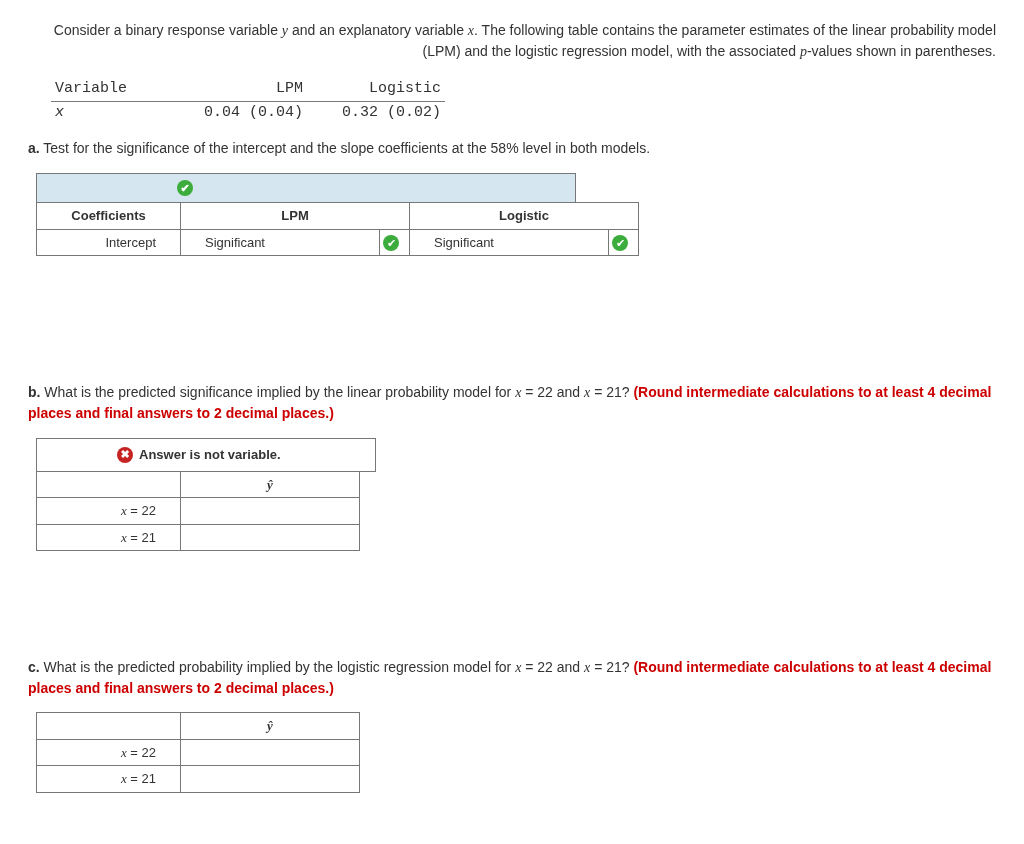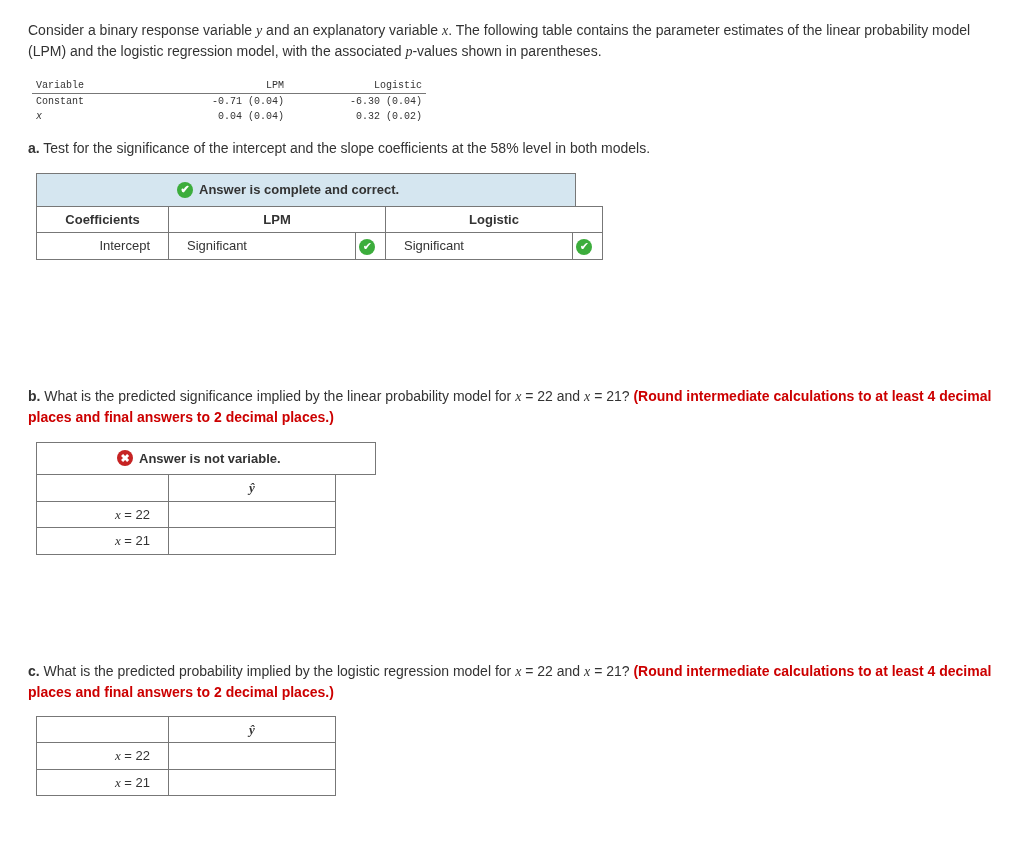--- a/index.html
+++ b/index.html
@@ -6,27 +6,28 @@
     font-family: Arial, Helvetica, sans-serif;
     font-size: 14px;
     color: #333;
     margin: 0;
     padding: 20px 28px;
     line-height: 1.5;
     background: #fff;
   }
   .intro {
     margin-bottom: 16px;
+    text-align: right;
   }
   .mono-table {
     font-family: "Courier New", monospace;
-    font-size: 10px;
+    font-size: 15px;
     border-collapse: collapse;
     margin-bottom: 14px;
-    margin-left: 4px;
+    margin-left: 23px;
   }
   .mono-table td {
     padding: 0 4px;
     white-space: pre;
   }
   .mono-table td.head {
     border-bottom: 1px solid #777;
   }
   .mono-table td.col1 {
     text-align: left;
@@ -83,21 +84,21 @@
     margin-right: 6px;
     flex-shrink: 0;
   }
   table.answer {
     border-collapse: collapse;
     font-size: 13px;
     margin-top: -1px;
   }
   table.answer td, table.answer th {
     border: 1px solid #777;
-    padding: 3px 18px;
+    padding: 3px 24px;
     text-align: left;
     background: #fff;
   }
   table.answer th {
     font-weight: bold;
     text-align: center;
     background: #fff;
   }
   table.answer td.mark {
     width: 18px;
@@ -132,41 +133,35 @@
 </div>
 
 <table class="mono-table">
   <tbody>
       <tr>
     <td class="col1 head">Variable</td>
     <td class="num head">LPM</td>
     <td class="num head">Logistic</td>
   </tr>
   <tr>
-    <td class="col1">Constant</td>
-    <td class="num">-0.71 (0.04)</td>
-    <td class="num">-6.30 (0.04)</td>
-  </tr>
-  <tr>
     <td class="col1" style="font-style:italic">x</td>
     <td class="num"> 0.04 (0.04)</td>
     <td class="num"> 0.32 (0.02)</td>
   </tr>
 </tbody>
   </table>
 
 <div class="part-label">
   <span class="bold">a.</span><span> Test for the significance of the intercept and the slope coefficients at the 58% level in both models.</span>
 </div>
 
 <div style="margin-left:8px;">
 <div class="banner correct">
   <span class="spacer-left"></span>
   <span class="checkmark">✔</span>
-  <span>Answer is complete and correct.</span>
 </div>
 <table class="answer">
   <tbody>
         <tr>
     <th style="width:95px">Coefficients</th>
     <th colspan="2" style="width:180px">LPM</th>
     <th colspan="2" style="width:180px">Logistic</th>
   </tr>
   <tr>
     <td class="rowhead">Intercept</td>

